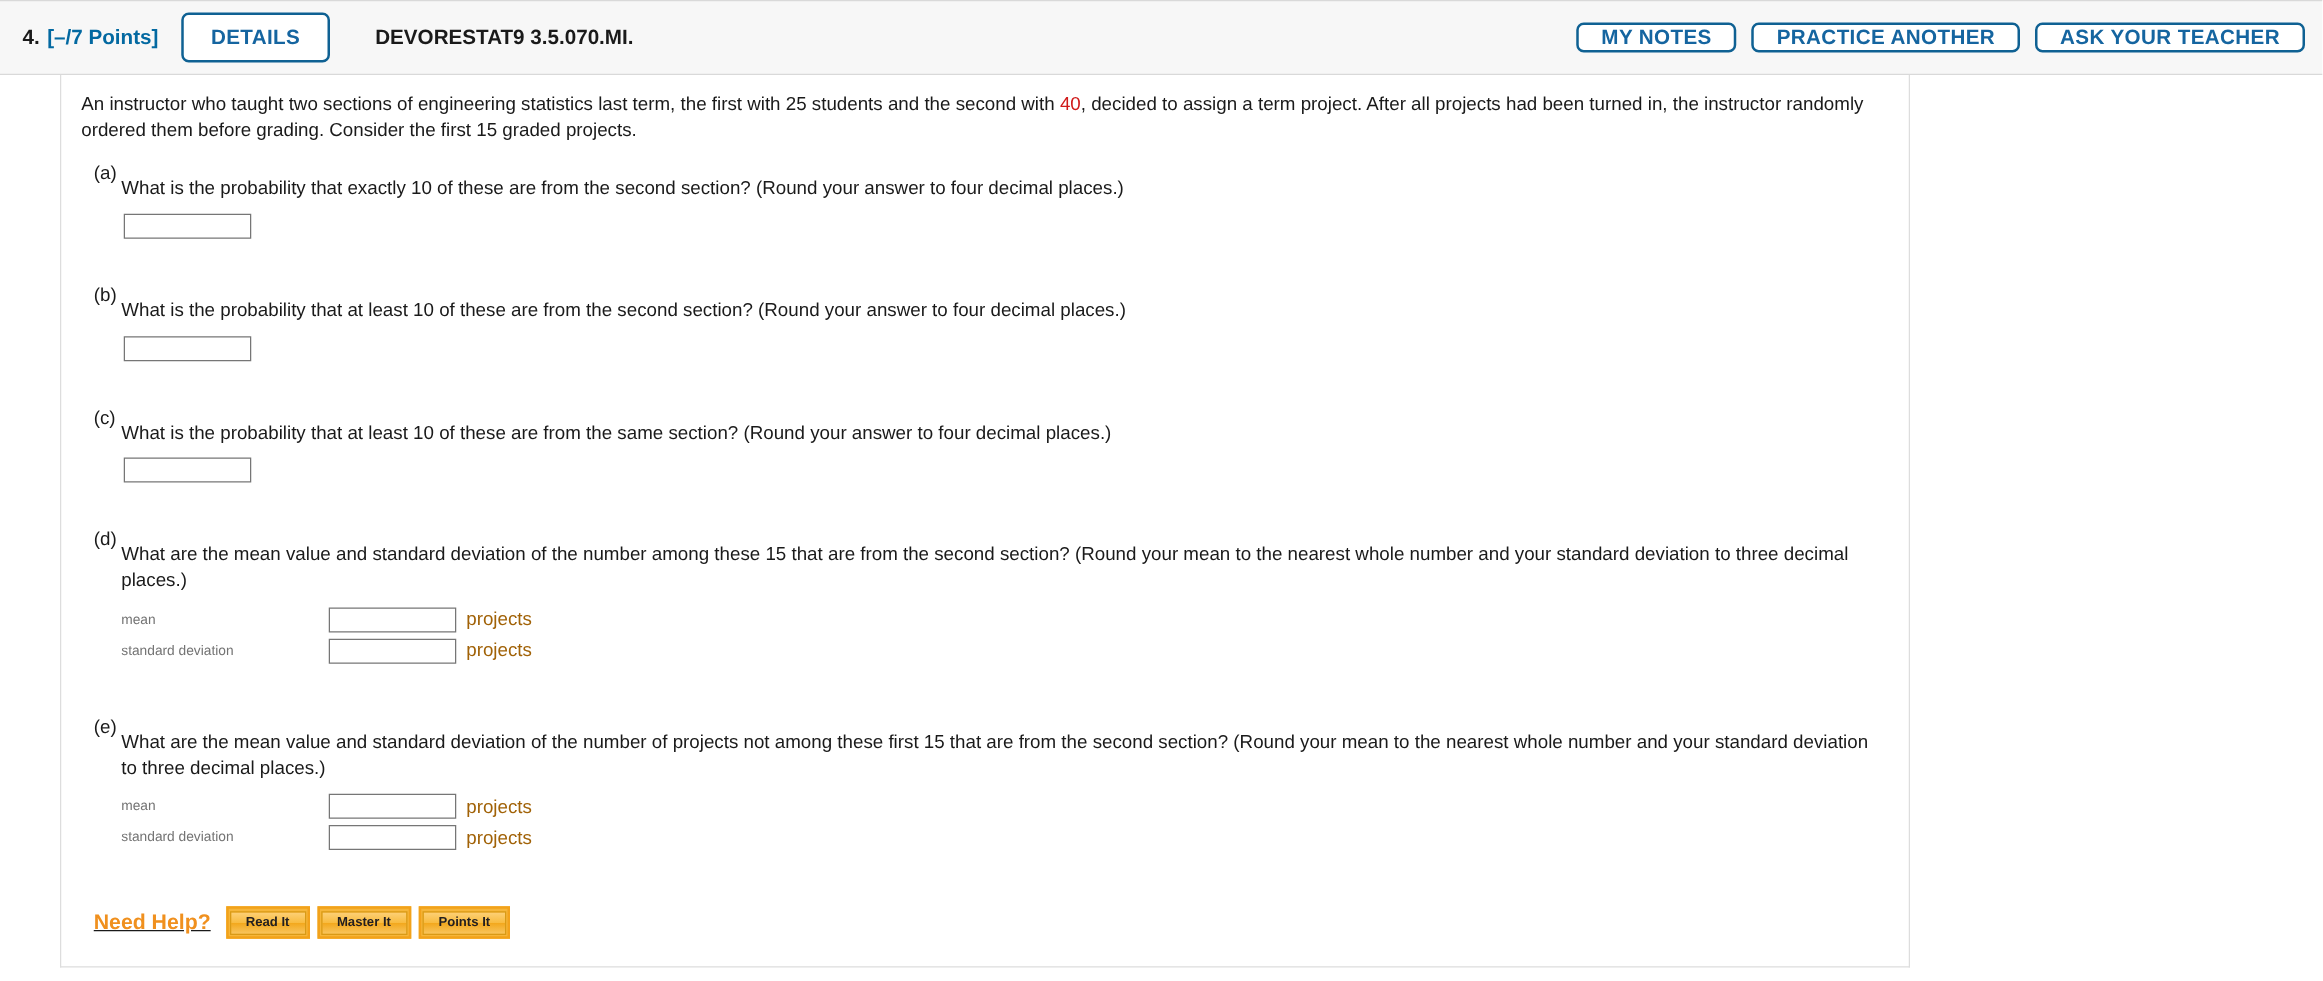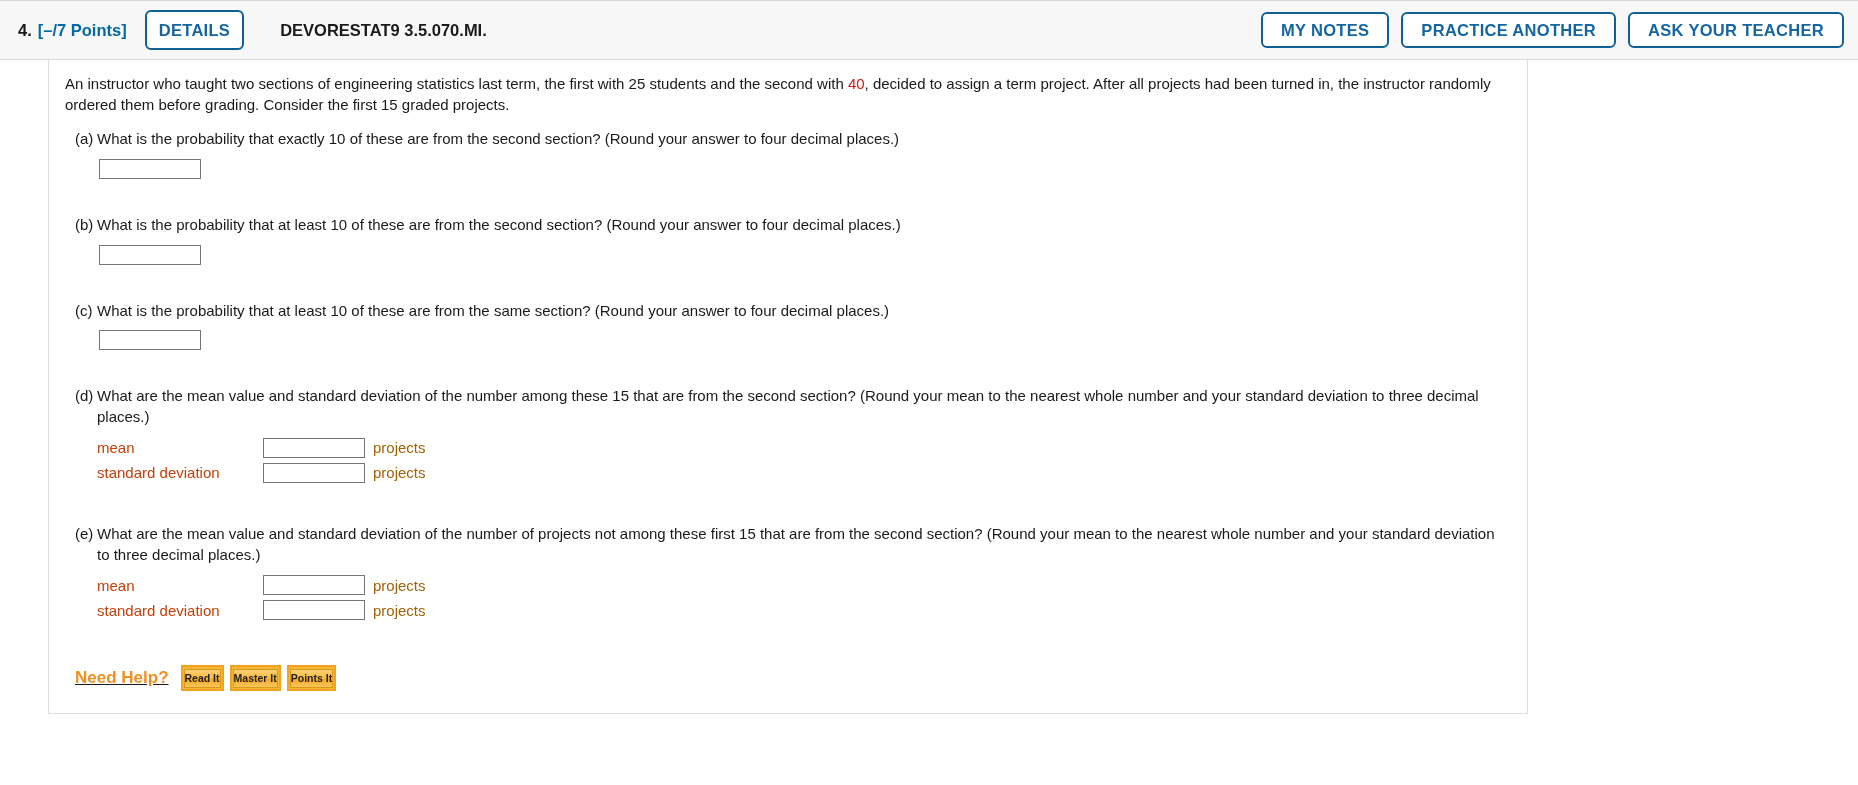--- a/index.html
+++ b/index.html
@@ -47,26 +47,26 @@
     justify-content: center;
     box-sizing: border-box;
     border: 2px solid #0f6193;
     border-radius: 6px;
     background: #ffffff;
     color: #1565a0;
     font-size: 16.5px;
     font-weight: bold;
     letter-spacing: .3px;
     cursor: pointer;
-    height: 36px;
+    height: 24px;
     padding: 0 18px;
     white-space: nowrap;
     font-family: "Liberation Sans", sans-serif;
   }
-  .btn-details { height: 40px; padding: 0 12px; }
+  .btn-details { height: 40px; padding: 0 22px; }
   .q-code {
     font-size: 16.5px;
     font-weight: bold;
     color: #1a1a1a;
     margin-left: 36px;
     white-space: nowrap;
   }
   .header-spacer { flex: 1 1 auto; }
   .header-actions {
     display: flex;
@@ -107,21 +107,21 @@
   .part-label {
     width: 32px;
     flex: 0 0 32px;
     font-size: 15px;
     line-height: 1.38;
     color: #1a1a1a;
     text-align: left;
     padding-left: 10px;
     box-sizing: border-box;
   }
-  .part-body { flex: 1 1 auto; }
+  .part-body { flex: 1 1 auto; margin-top: 12px; }
   .part-text {
     font-size: 15px;
     line-height: 1.38;
     color: #1a1a1a;
     max-width: 1480px;
   }
 
   .answer-box {
     display: block;
     width: 102px;
@@ -137,22 +137,22 @@
 
   .pair-rows { margin-top: 10px; }
   .pair-row {
     display: flex;
     align-items: center;
     margin-bottom: 5px;
   }
   .pair-name {
     width: 166px;
     flex: 0 0 166px;
-    font-size: 15px;
-    color: #c2410c;
+    font-size: 11px;
+    color: #737373;
   }
   .pair-input {
     width: 102px;
     height: 20px;
     box-sizing: border-box;
     border: 1px solid #767676;
     background: #ffffff;
     font-size: 13px;
     font-family: "Liberation Sans", sans-serif;
     padding: 0 3px;
@@ -188,21 +188,21 @@
     border: 2px solid #f2a21b;
     padding: 1px;
     margin-right: 6px;
     background: #f6b63a;
   }
   .help-inner {
     display: inline-flex;
     align-items: center;
     justify-content: center;
     height: 17px;
-    padding: 0 0;
+    padding: 0 12px;
     font-size: 10.5px;
     font-weight: bold;
     color: #231f20;
     background: linear-gradient(to bottom, #fdd076 0%, #f8bb3e 50%, #f3a81d 51%, #f8c55e 100%);
     border: 1px solid #d99a16;
     white-space: nowrap;
   }
 </style>
 </head>
 <body>

